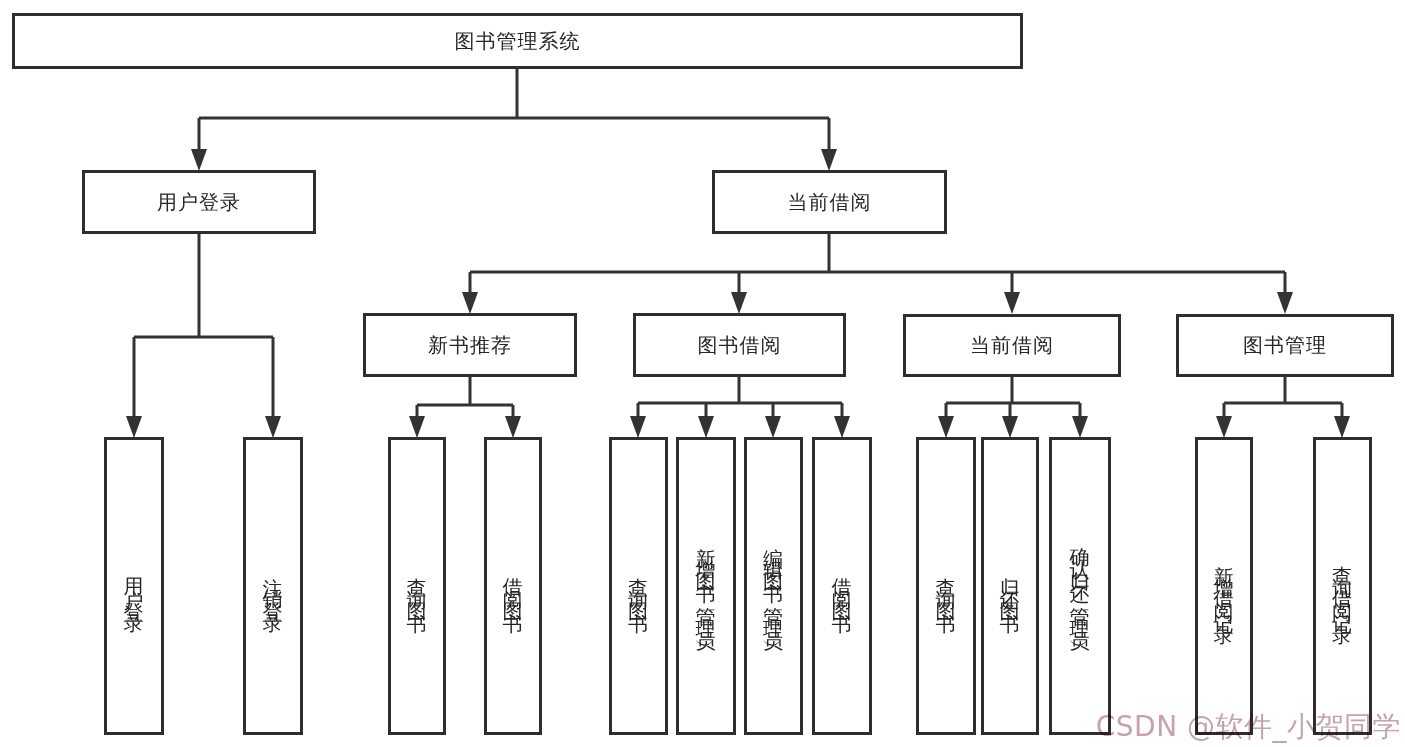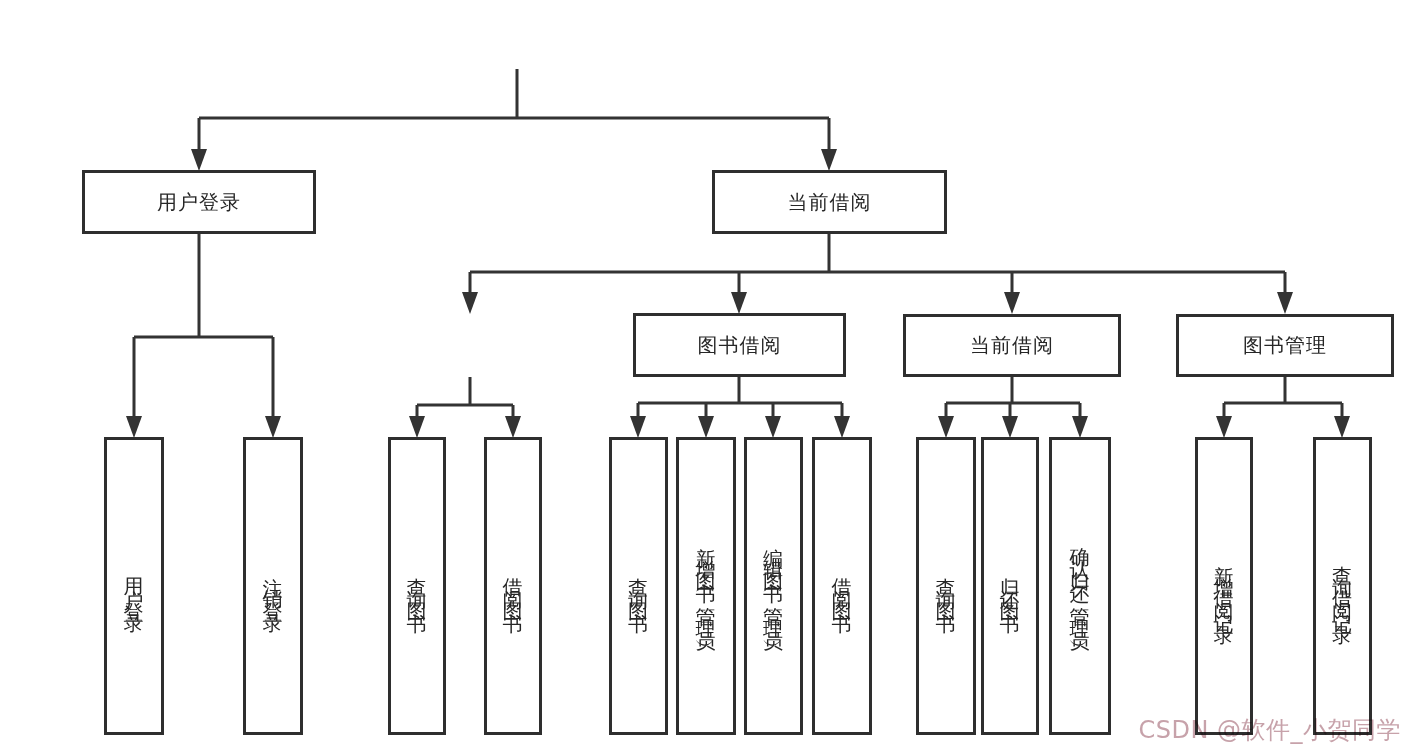--- a/index.html
+++ b/index.html
@@ -27,21 +27,21 @@
   .leaf span {
     writing-mode:vertical-rl;
     text-orientation:mixed;
     letter-spacing:12px;
     line-height:1.1;
     white-space:nowrap;
   }
   .watermark {
     position:absolute;
     right:4px; bottom:1px;
-    font-size:24px;
+    font-size:28px;
     letter-spacing:0.5px;
     z-index:5;
     mix-blend-mode:multiply;
     pointer-events:none;
   }
 </style>
 </head>
 <body>
 
 <div class="canvas">
@@ -77,28 +77,34 @@
       <polygon points="773,438 765,416 781,416"></polygon>
       <polygon points="842,438 834,416 850,416"></polygon>
       <polygon points="946,438 938,416 954,416"></polygon>
       <polygon points="1010,438 1002,416 1018,416"></polygon>
       <polygon points="1080,438 1072,416 1088,416"></polygon>
       <polygon points="1224,438 1216,416 1232,416"></polygon>
       <polygon points="1342,438 1334,416 1350,416"></polygon>
     </g>
   </svg>
 
+  <div class="box" style="left:12px;top:13px;width:1011px;height:56px">
+    <span>图书管理系统</span>
+  </div>
 
   <div class="box" style="left:82px;top:170px;width:234px;height:64px">
     <span>用户登录</span>
   </div>
   <div class="box" style="left:712px;top:170px;width:235px;height:64px">
     <span>当前借阅</span>
   </div>
 
+  <div class="box" style="left:363px;top:313px;width:214px;height:64px">
+    <span>新书推荐</span>
+  </div>
   <div class="box" style="left:633px;top:313px;width:213px;height:64px">
     <span>图书借阅</span>
   </div>
   <div class="box" style="left:903px;top:314px;width:218px;height:63px">
     <span>当前借阅</span>
   </div>
   <div class="box" style="left:1176px;top:314px;width:218px;height:63px">
     <span>图书管理</span>
   </div>
 

